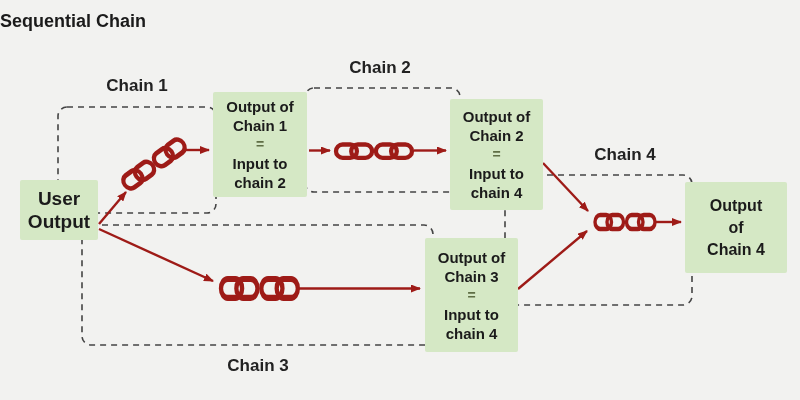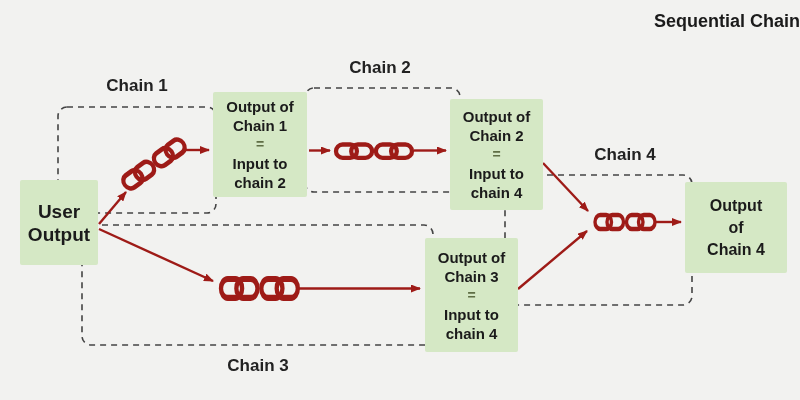--- a/index.html
+++ b/index.html
@@ -24,21 +24,21 @@
   }
   .node span{display:block; line-height:19px; font-size:15px;}
   .node-big span{font-size:19px; line-height:23px;}
   .node-out4 span{font-size:16px; line-height:22px;}
   .node .eq{color:var(--equals); font-size:14px; font-weight:700;}
   .label{
     position:absolute; z-index:3; color:var(--label); font-size:17px;
     font-weight:600; text-align:center;
   }
   .title{
-    position:absolute; z-index:3; left:0; right:0; top:11px; text-align:right;
+    position:absolute; z-index:3; left:0; right:0; top:11px; text-align:left;
     font-size:18px; font-weight:700; color:var(--text);
   }
 </style>
 </head>
 <body>
 
 <div class="canvas">
 
   <svg class="layer-svg" width="800" height="400" viewBox="0 0 800 400">
     <defs>
@@ -74,21 +74,21 @@
     <use href="#chainlink" transform="translate(595,215) scale(0.75,1)"></use>
   </svg>
 
   <div class="title">Sequential Chain</div>
 
   <div class="label" style="left:57px;  top:76px;  width:160px;">Chain 1</div>
   <div class="label" style="left:300px; top:58px;  width:160px;">Chain 2</div>
   <div class="label" style="left:178px; top:356px; width:160px;">Chain 3</div>
   <div class="label" style="left:545px; top:145px; width:160px;">Chain 4</div>
 
-  <div class="node node-big" style="left:20px; top:180px; width:78px; height:85px;">
+  <div class="node node-big" style="left:20px; top:180px; width:78px; height:60px;">
     <span>User</span>
     <span>Output</span>
   </div>
 
   <div class="node" style="left:213px; top:92px; width:94px; height:105px;">
     <span>Output of</span>
     <span>Chain 1</span>
     <span class="eq">=</span>
     <span>Input to</span>
     <span>chain 2</span>

